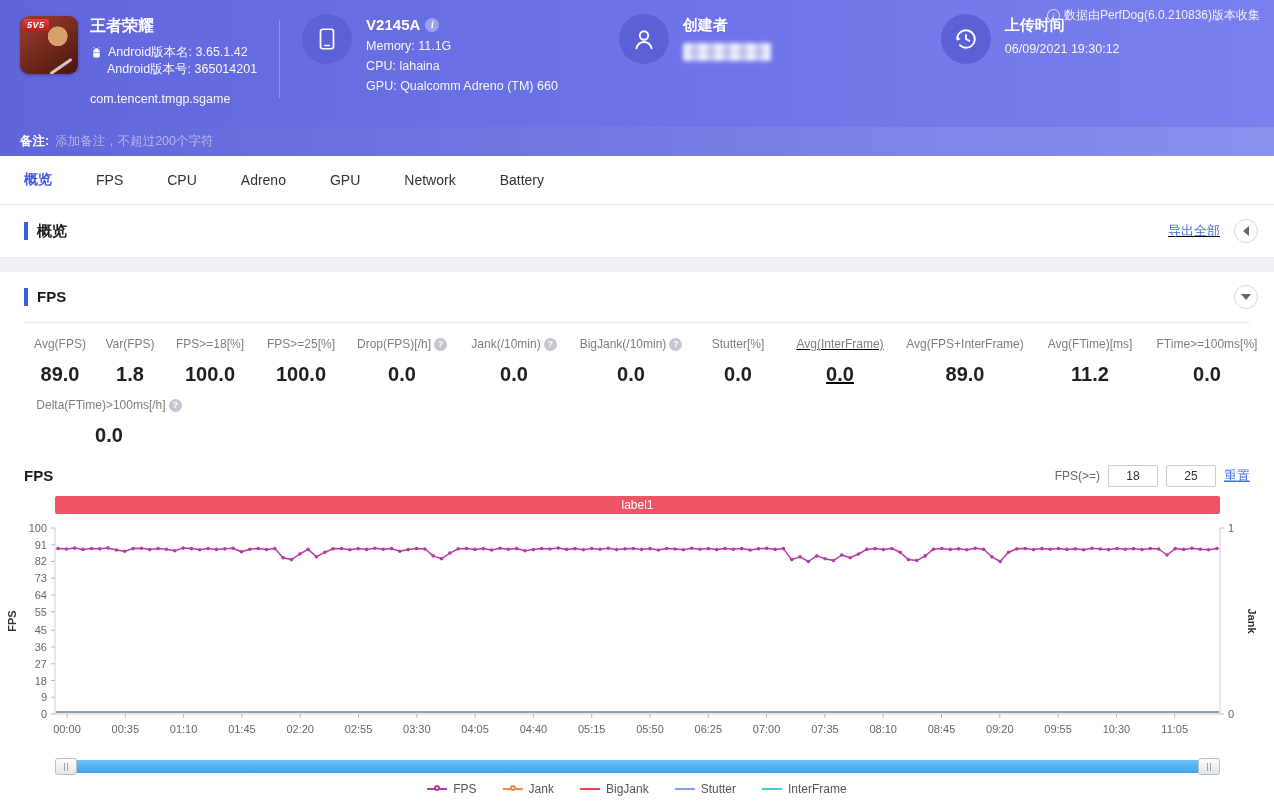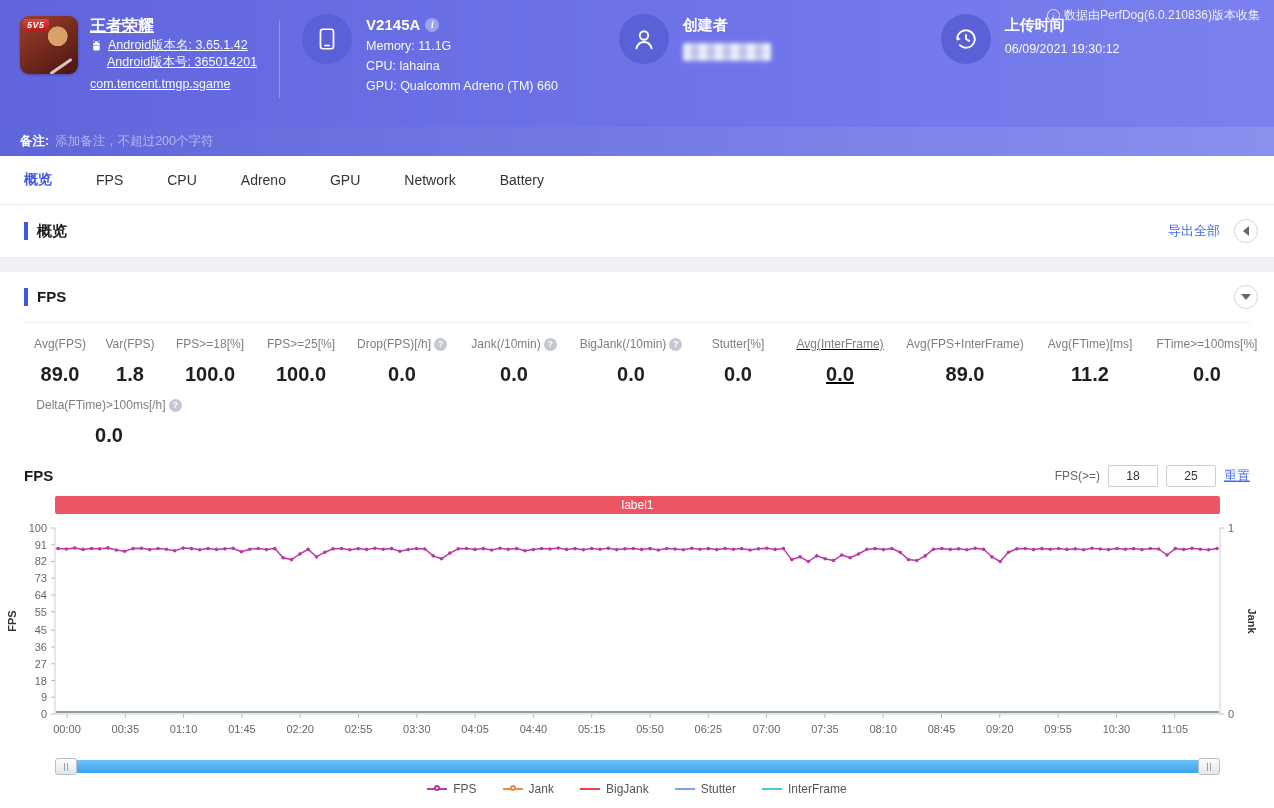--- a/index.html
+++ b/index.html
@@ -2,29 +2,29 @@
 <html><head>
 <meta charset="utf-8">
 <style>
   * { margin:0; padding:0; box-sizing:border-box; }
   html,body { width:1274px; height:808px; font-family:"Liberation Sans","DejaVu Sans",sans-serif; background:#fff; overflow:hidden; }
 
   
   .header { position:relative; height:127px; background:linear-gradient(90deg,#6165dc 0%,#6e74e8 55%,#7b80ee 100%); color:#fff; display:flex; align-items:flex-start; padding:14px 20px 0 20px; }
   .src-note { position:absolute; top:7px; right:14px; font-size:12px; color:rgba(255,255,255,.88); display:flex; align-items:center; gap:4px; }
   .i-circ { display:inline-flex; width:13px; height:13px; border:1px solid rgba(255,255,255,.8); border-radius:50%; font-size:9px; align-items:center; justify-content:center; font-style:italic; font-family:"Liberation Serif",serif; }
-  .game-block { display:flex; margin-top:2px;text-decoration:underline; }
+  .game-block { display:flex; margin-top:2px; }
   .game-icon { width:58px; height:58px; border-radius:9px; background:radial-gradient(circle at 65% 35%,#d8a06a 0 18%,transparent 19%),linear-gradient(145deg,#9c4030 0%,#7a2c1e 45%,#481510 100%); position:relative; flex:0 0 auto; box-shadow:0 1px 3px rgba(0,0,0,.3); overflow:hidden; }
   .badge-5v5 { position:absolute; top:3px; left:3px; background:linear-gradient(180deg,#e8413c,#b01f1f); color:#fff; font-size:9px; font-weight:bold; font-style:italic; padding:1px 4px; border-radius:2px; letter-spacing:.5px; }
   .game-slash { position:absolute; bottom:6px; right:4px; width:26px; height:3px; background:rgba(255,255,255,.75); transform:rotate(-35deg); border-radius:2px; }
   .game-info { margin-left:12px; }
-  .game-title { font-size:16px; font-weight:bold; }
+  .game-title { font-size:16px; font-weight:bold; margin-bottom:7px; }
   .android-line { display:flex; align-items:center; gap:5px; font-size:12.5px; line-height:17px; color:rgba(255,255,255,.95); }
   .android-line.noicon { padding-left:17px; }
-  .pkg { font-size:12.5px; margin-top:6px; color:rgba(255,255,255,.95); }
+  .pkg { font-size:12.5px; margin-top:14px; color:rgba(255,255,255,.95); }
   .v-div { width:1px; height:78px; background:rgba(255,255,255,.28); margin:6px 22px 0 22px; flex:0 0 auto; }
   .h-item { display:flex; }
   .h-circle { width:50px; height:50px; border-radius:50%; background:#5a61d6; display:flex; align-items:center; justify-content:center; flex:0 0 auto; }
   .h-texts { margin-left:14px; padding-top:2px; }
   .h-title { font-size:15px; font-weight:bold; display:flex; align-items:center; gap:5px; }
   .h-sub { font-size:12.5px; margin-top:7px; color:rgba(255,255,255,.95); line-height:15px; }
   .dev-lines div { font-size:12.5px; margin-top:6px; color:rgba(255,255,255,.95); }
   .blurred-name { width:88px; height:18px; margin-top:8px; border-radius:2px; background:repeating-linear-gradient(90deg,rgba(255,255,255,.75) 0 8px,rgba(225,225,235,.45) 8px 16px),repeating-linear-gradient(0deg,rgba(255,255,255,.5) 0 6px,rgba(210,210,225,.5) 6px 12px); filter:blur(2px); }
   .info-dot { display:inline-flex; width:14px; height:14px; background:rgba(255,255,255,.35); color:#fff; border-radius:50%; font-size:10px; align-items:center; justify-content:center; font-style:italic; font-family:"Liberation Serif",serif; }
 
@@ -34,21 +34,21 @@
   .remark .ph { color:rgba(255,255,255,.5); margin-left:6px; }
 
   
   .tabs { height:49px; background:#fff; display:flex; align-items:center; padding:0 24px; gap:44px; border-bottom:1px solid #ececf0; box-shadow:0 1px 3px rgba(0,0,0,.04); }
   .tab { font-size:14px; color:#333; cursor:pointer; }
   .tab.active { color:#3f5ae0; font-weight:bold; }
 
   
   .sec-row { height:53px; background:#fff; display:flex; align-items:center; padding:0 24px; border-bottom:1px solid #ececf0; position:relative; }
   .sec-title { font-size:15px; font-weight:bold; color:#1a1a1a; border-left:4px solid #3b5bdb; padding-left:9px; line-height:18px; }
-  .sec-right { position:absolute; right:16px; display:flex; align-items:center; gap:14px; }
+  .sec-right { position:absolute; right:16px; display:flex; align-items:center; gap:14px;text-decoration:underline; }
   .link { color:#3f6bf5; font-size:13px; cursor:pointer; }
   .round-btn { width:24px; height:24px; border:1px solid #d4d7de; border-radius:50%; background:#fff; display:flex; align-items:center; justify-content:center; cursor:pointer; }
   .tri-left { width:0; height:0; border-top:5px solid transparent; border-bottom:5px solid transparent; border-right:6px solid #666; }
   .tri-down { width:0; height:0; border-left:5px solid transparent; border-right:5px solid transparent; border-top:6px solid #666; }
   .gap { height:14px; background:#f0f1f5; }
 
   
   .fps-card { background:#fff; }
   .fps-head { height:50px; display:flex; align-items:center; padding:0 24px; position:relative; }
   .divider { border-bottom:1px solid #ececf0; margin:0 24px; }

